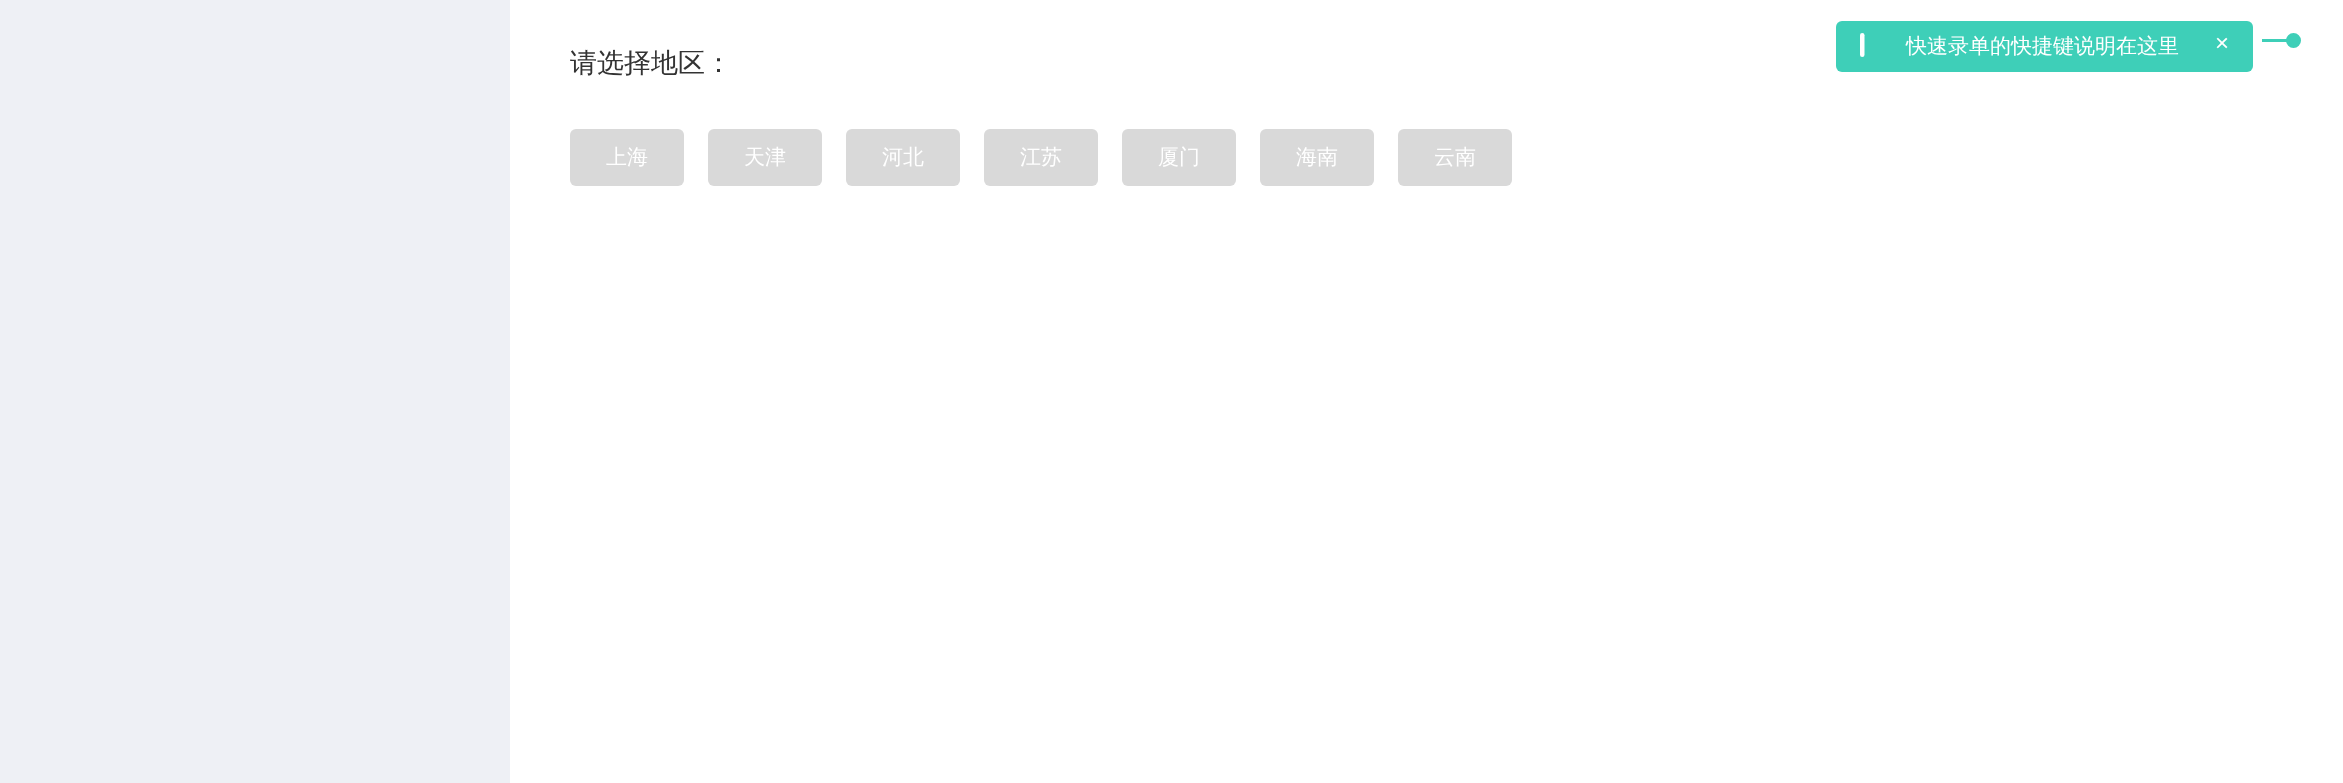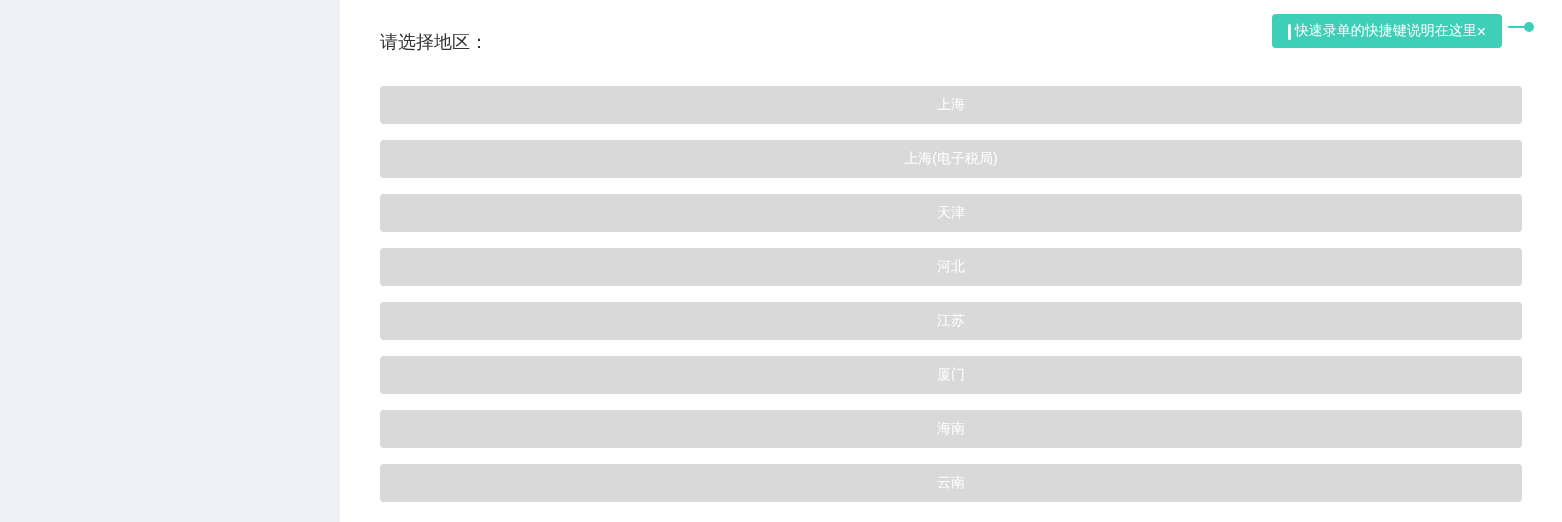--- a/index.html
+++ b/index.html
@@ -40,21 +40,20 @@
       font-size: 18px;
       color: #333333;
       margin-bottom: 32px;
       font-weight: normal;
     }
 
     .region-buttons {
       display: flex;
       flex-wrap: wrap;
       gap: 16px;
-      flex-direction: column;
     }
 
     .region-btn {
       background: #d9d9d9;
       color: #ffffff;
       border: none;
       border-radius: 4px;
       padding: 10px 24px;
       font-size: 14px;
       cursor: pointer;
@@ -66,22 +65,22 @@
     .tooltip-banner {
       position: absolute;
       top: 14px;
       right: 60px;
       background: #3ecfb8;
       color: #ffffff;
       padding: 8px 16px;
       border-radius: 4px;
       font-size: 14px;
       display: flex;
-      align-items: flex-end;
-      gap: 0;
+      align-items: flex-start;
+      gap: 24px;
       white-space: nowrap;
     }
 
     .tooltip-banner::before {
       content: '';
       display: inline-block;
       width: 3px;
       height: 16px;
       background: #ffffff;
       border-radius: 2px;
@@ -122,21 +121,20 @@
 </head>
 <body>
 
 <div class="sidebar"></div>
 
 <div class="main-content">
   <div class="page-title">请选择地区：</div>
   <div class="region-buttons">
 
   <button class="region-btn">上海</button>
-      <button class="region-btn">上海(电子税局)</button>
       <button class="region-btn">天津</button>
       <button class="region-btn">河北</button>
       <button class="region-btn">江苏</button>
       <button class="region-btn">厦门</button>
       <button class="region-btn">海南</button>
       <button class="region-btn">云南</button>
     </div>
 </div>
 
 <div class="tooltip-banner">

